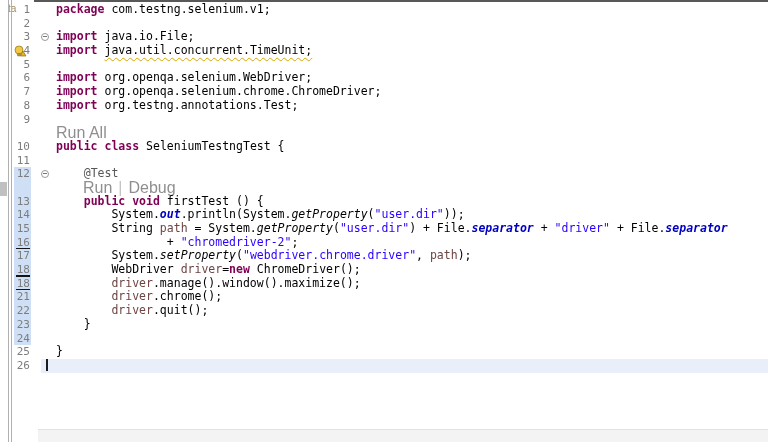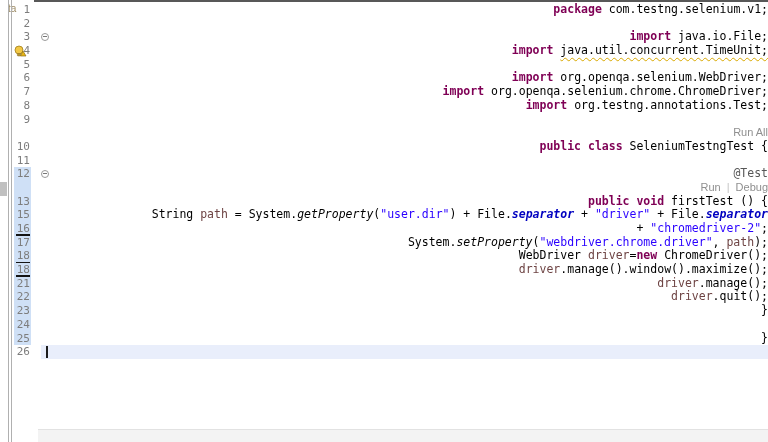--- a/index.html
+++ b/index.html
@@ -15,22 +15,22 @@
   #range-bar{position:absolute;left:14px;top:167px;width:17px;height:178px;background:var(--range-bar);}
   #bottom-strip{position:absolute;left:38px;right:0;top:429px;height:13px;
       background:var(--bottom-band);border-top:1px solid var(--bottom-border);}
   
   #rows{position:absolute;left:12px;top:3px;right:0;}
   .row{display:flex;height:13.7px;line-height:13.7px;white-space:pre;position:relative;
        font-size:11.5px;}
   .gnum{width:19px;flex:none;text-align:right;padding-right:1px;box-sizing:border-box;
         color:var(--ln);font-size:11px;position:relative;z-index:2;}
   .gnum.ul::after{content:"";position:absolute;left:4px;right:1px;bottom:0;height:1.5px;background:#141414;}
-  .cnt{flex:1;padding-left:25px;position:relative;text-align:right;}
-  .row.lens .cnt{font-family:"Liberation Sans",sans-serif;font-size:11px;color:var(--lens);}
+  .cnt{flex:1;padding-left:25px;position:relative;}
+  .row.lens .cnt{font-family:"Liberation Sans",sans-serif;font-size:16px;color:var(--lens);}
   .row.ind1 .cnt{padding-left:52px;}
   
   .tk-p{color:#000000;}
   .tk-k{color:var(--kw);font-weight:bold;}
   .tk-s{color:var(--str);}
   .tk-sf{color:var(--stf);font-weight:bold;font-style:italic;}
   .tk-sm{color:#000000;font-style:italic;}
   .tk-v{color:var(--var);}
   .tk-an{color:var(--an);}
   .sq{text-decoration:underline;text-decoration-style:wavy;text-decoration-color:var(--sq);
@@ -70,26 +70,27 @@
       <div class="row"><div class="gnum">6</div><div class="cnt"><span class="tk-k">import</span><span class="tk-p"> org.openqa.selenium.WebDriver;</span></div></div>
       <div class="row"><div class="gnum">7</div><div class="cnt"><span class="tk-k">import</span><span class="tk-p"> org.openqa.selenium.chrome.ChromeDriver;</span></div></div>
       <div class="row"><div class="gnum">8</div><div class="cnt"><span class="tk-k">import</span><span class="tk-p"> org.testng.annotations.Test;</span></div></div>
       <div class="row"><div class="gnum">9</div><div class="cnt"></div></div>
       <div class="row lens"><div class="gnum"></div><div class="cnt"><span class="lens-link">Run All</span></div></div>
       <div class="row"><div class="gnum">10</div><div class="cnt"><span class="tk-k">public</span><span class="tk-p"> </span><span class="tk-k">class</span><span class="tk-p"> SeleniumTestngTest {</span></div></div>
       <div class="row"><div class="gnum">11</div><div class="cnt"></div></div>
       <div class="row"><div class="gnum">12</div><div class="cnt"><span class="fold"></span><span class="tk-p">    </span><span class="tk-an">@Test</span></div></div>
       <div class="row lens ind1"><div class="gnum"></div><div class="cnt"><span class="lens-link">Run</span><span class="lsep">|</span><span class="lens-link">Debug</span></div></div>
       <div class="row"><div class="gnum">13</div><div class="cnt"><span class="tk-p">    </span><span class="tk-k">public</span><span class="tk-p"> </span><span class="tk-k">void</span><span class="tk-p"> firstTest () {</span></div></div>
+      <div class="row"><div class="gnum">14</div><div class="cnt"><span class="tk-p">        System.</span><span class="tk-sf">out</span><span class="tk-p">.println(System.</span><span class="tk-sm">getProperty</span><span class="tk-p">(</span><span class="tk-s">"user.dir"</span><span class="tk-p">));</span></div></div>
       <div class="row"><div class="gnum">15</div><div class="cnt"><span class="tk-p">        String </span><span class="tk-v">path</span><span class="tk-p"> = System.</span><span class="tk-sm">getProperty</span><span class="tk-p">(</span><span class="tk-s">"user.dir"</span><span class="tk-p">) + File.</span><span class="tk-sf">separator</span><span class="tk-p"> + </span><span class="tk-s">"driver"</span><span class="tk-p"> + File.</span><span class="tk-sf">separator</span></div></div>
       <div class="row"><div class="gnum ul">16</div><div class="cnt"><span class="tk-p">                + </span><span class="tk-s">"chromedriver-2"</span><span class="tk-p">;</span></div></div>
       <div class="row"><div class="gnum">17</div><div class="cnt"><span class="tk-p">        System.</span><span class="tk-sm">setProperty</span><span class="tk-p">(</span><span class="tk-s">"webdriver.chrome.driver"</span><span class="tk-p">, </span><span class="tk-v">path</span><span class="tk-p">);</span></div></div>
       <div class="row"><div class="gnum ul">18</div><div class="cnt"><span class="tk-p">        WebDriver </span><span class="tk-v">driver</span><span class="tk-p">=</span><span class="tk-k">new</span><span class="tk-p"> ChromeDriver();</span></div></div>
       <div class="row"><div class="gnum ul">18</div><div class="cnt"><span class="tk-p">        </span><span class="tk-v">driver</span><span class="tk-p">.manage().window().maximize();</span></div></div>
-      <div class="row"><div class="gnum">21</div><div class="cnt"><span class="tk-p">        </span><span class="tk-v">driver</span><span class="tk-p">.manage();</span></div></div>
+      <div class="row"><div class="gnum">21</div><div class="cnt"><span class="tk-p">        </span><span class="tk-v">driver</span><span class="tk-p">.chrome();</span></div></div>
       <div class="row"><div class="gnum">22</div><div class="cnt"><span class="tk-p">        </span><span class="tk-v">driver</span><span class="tk-p">.quit();</span></div></div>
       <div class="row"><div class="gnum">23</div><div class="cnt"><span class="tk-p">    }</span></div></div>
       <div class="row"><div class="gnum">24</div><div class="cnt"></div></div>
       <div class="row"><div class="gnum">25</div><div class="cnt"><span class="tk-p">}</span></div></div>
       <div class="row cur"><div class="gnum">26</div><div class="cnt"><div class="hl"></div><div class="caret"></div></div></div>
     </div>
   <div id="bottom-strip"></div>
 </div>
 
 </body></html>

